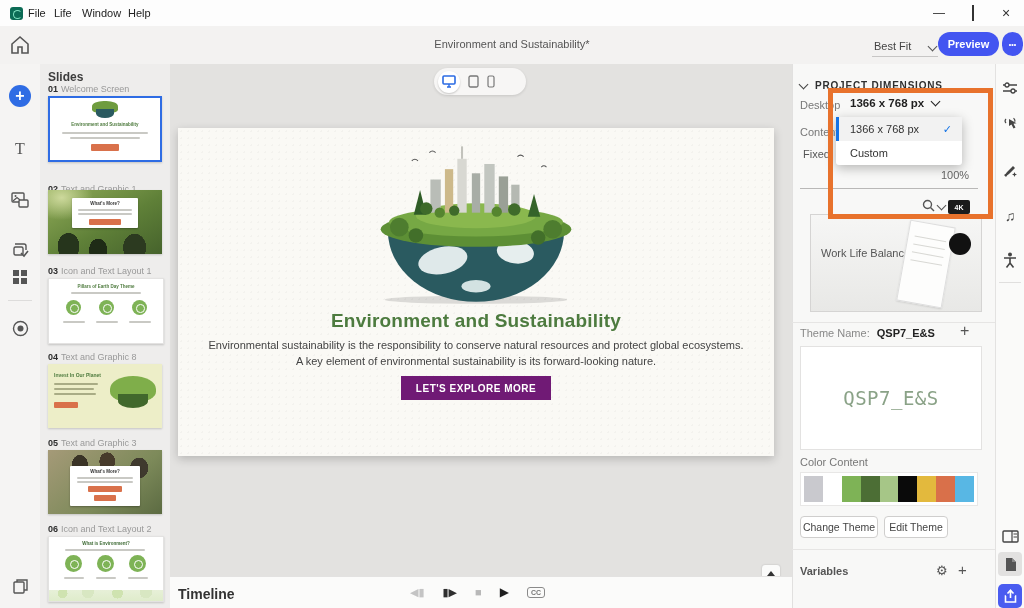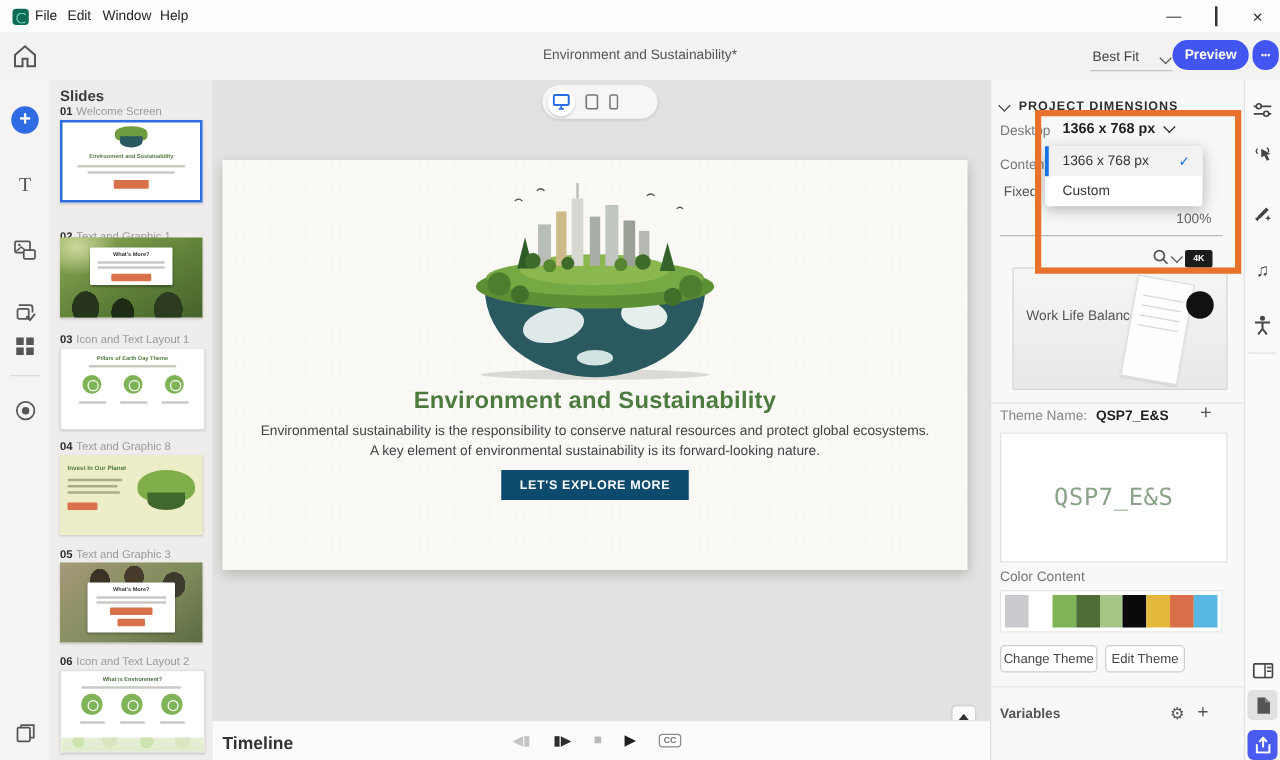--- a/index.html
+++ b/index.html
@@ -34,21 +34,21 @@
   .gtitle{position:absolute;width:100%;text-align:center;font-weight:bold;color:#4e7b3e;}
   .gcirc{position:absolute;border-radius:50%;background:#7eb356;}
   .gcirc:after{content:"";position:absolute;left:28%;top:28%;width:44%;height:44%;border-radius:50%;border:1.5px solid #fff;}
   
   .canvas{left:170px;top:64px;width:622px;height:512px;background:#e3e2e0;}
   .device-pill{left:434px;top:68px;width:92px;height:27px;border-radius:14px;background:#f7f6f5;box-shadow:0 1px 3px rgba(0,0,0,.12);display:flex;align-items:center;gap:8px;padding-left:4px;box-sizing:border-box;}
   .dev-circ{width:22px;height:22px;border-radius:50%;background:#fff;box-shadow:0 1px 2px rgba(0,0,0,.2);display:flex;align-items:center;justify-content:center;}
   .slide{left:178px;top:128px;width:596px;height:328px;background:#faf9f5;box-shadow:0 3px 9px rgba(0,0,0,.2);background-image:radial-gradient(#00000007 1px,transparent 1px);background-size:7px 7px;}
   .slide-title{left:178px;top:310px;width:596px;text-align:center;font-size:19px;font-weight:800;color:#4d7b3f;letter-spacing:.2px;}
   .slide-body{left:206px;top:338px;width:540px;text-align:center;font-size:11px;color:#434343;line-height:1.45;}
-  .cta{left:401px;top:376px;width:150px;height:24px;background:#0c4a6e;color:#fff;font-size:10px;font-weight:bold;letter-spacing:.5px;display:flex;align-items:center;justify-content:center;}
+  .cta{left:401px;top:376px;width:150px;height:24px;background:#701a75;color:#fff;font-size:10px;font-weight:bold;letter-spacing:.5px;display:flex;align-items:center;justify-content:center;}
   .collapse-btn{left:762px;top:565px;width:18px;height:16px;background:#fbfbfa;border-radius:3px;box-shadow:0 0 2px rgba(0,0,0,.2);display:flex;align-items:center;justify-content:center;}
   .tri-up{width:0;height:0;border-left:4px solid transparent;border-right:4px solid transparent;border-bottom:5px solid #333;}
   
   .timeline{left:170px;top:576px;width:622px;height:32px;background:#fbfbfa;border-top:1px solid #e3e2e1;}
   .tl-label{left:178px;top:586px;font-size:14px;font-weight:bold;color:#333;}
   .tl-controls{left:410px;top:582px;height:20px;display:flex;align-items:center;gap:18px;}
   .ccbadge{border:1.5px solid #8a8a8a;border-radius:3px;color:#777;font-size:7px;font-weight:bold;padding:1px 3px;}
   
   .right-panel{left:792px;top:64px;width:203px;height:544px;background:#f8f8f7;border-left:1px solid #e1e0df;}
   .rp-label{font-size:11px;color:#777;}
@@ -76,21 +76,21 @@
   svg{display:block;}
 </style>
 </head>
 <body>
 
 <div class="app">
 
   <div class="abs menubar">
     <div class="abs logo"></div>
     <span class="abs menu-item" style="left:28px">File</span>
-    <span class="abs menu-item" style="left:54px">Edit</span>
+    <span class="abs menu-item" style="left:54px">Life</span>
     <span class="abs menu-item" style="left:82px">Window</span>
     <span class="abs menu-item" style="left:128px">Help</span>
     <span class="abs winctl" style="left:932px">—</span>
     <span class="abs winctl" style="left:966px"><span class="maxbox"></span></span>
     <span class="abs winctl" style="left:999px;font-size:14px">×</span>
   </div>
 
   <div class="abs toolbar"></div>
   <div class="abs doc-title">Environment and Sustainability*</div>
   <div class="abs bestfit">

